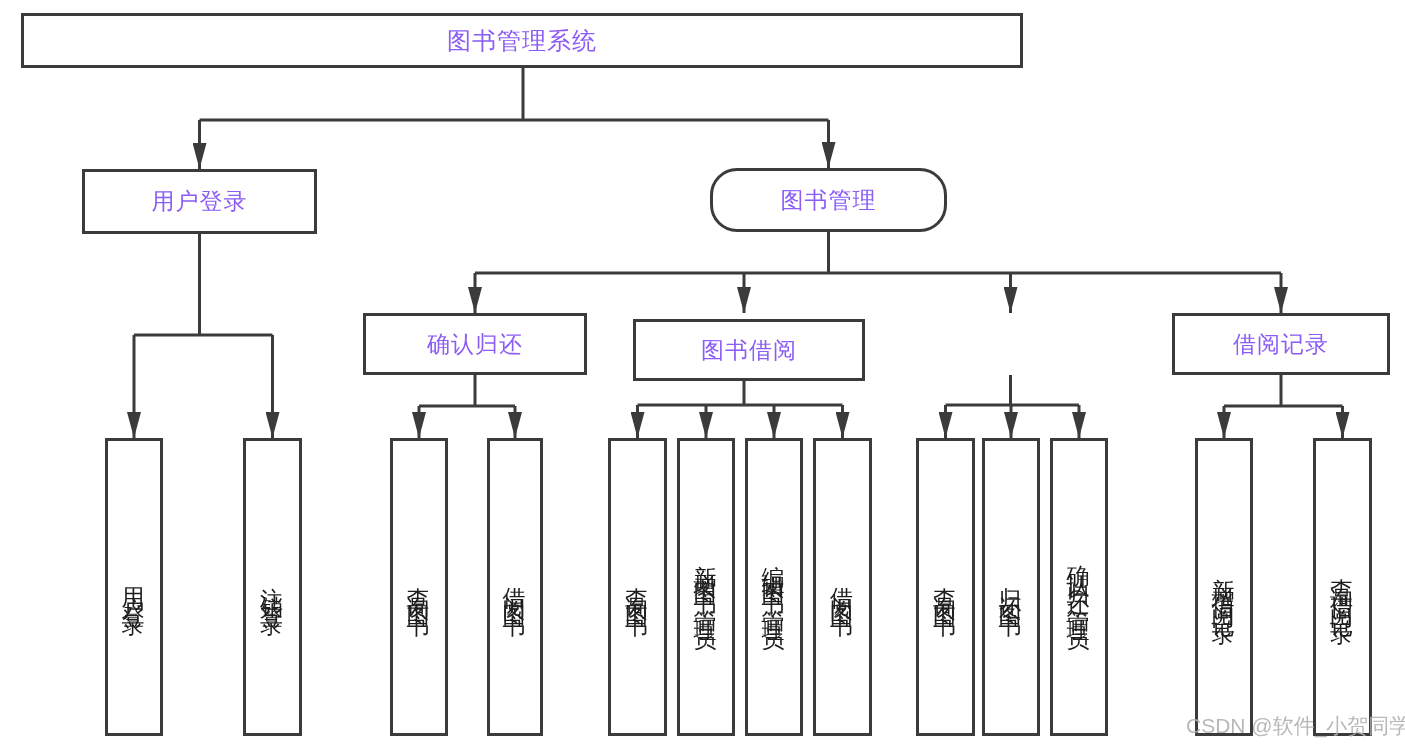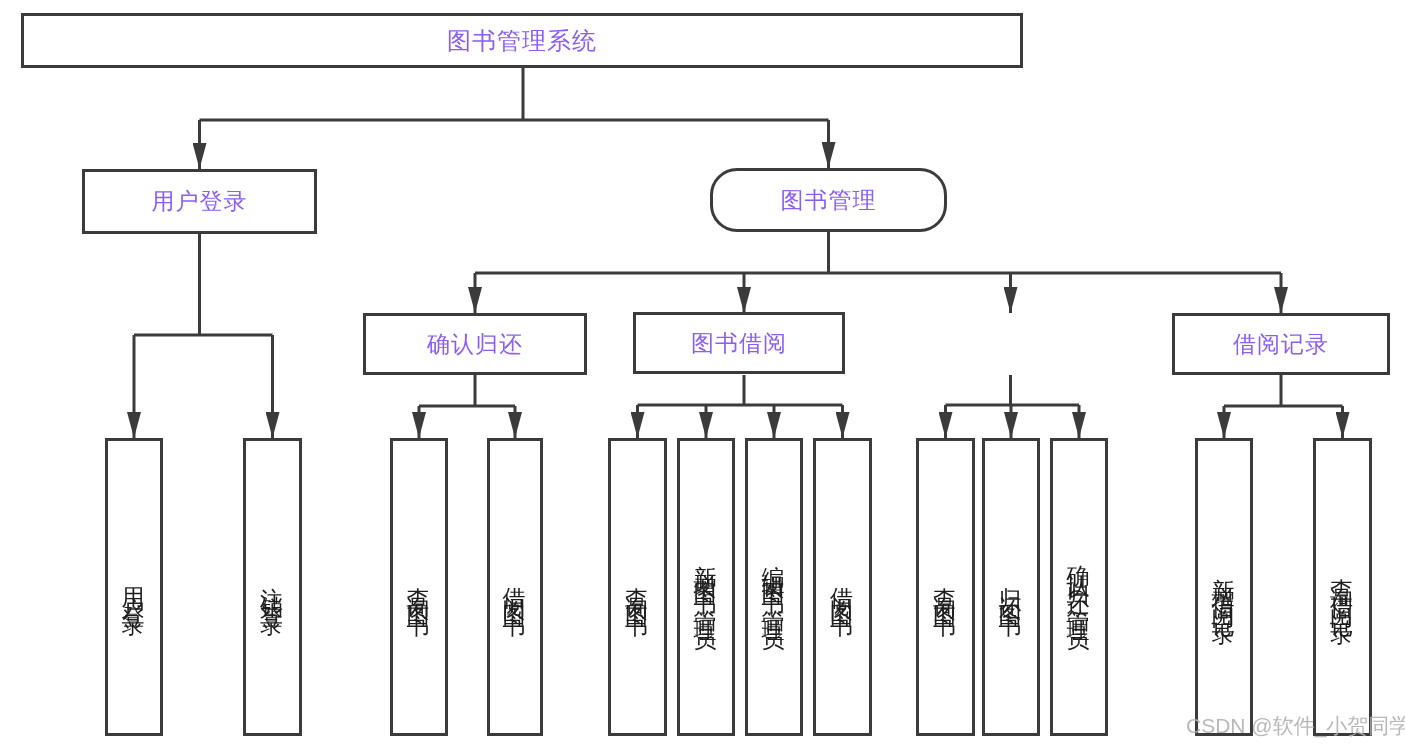--- a/index.html
+++ b/index.html
@@ -103,21 +103,21 @@
       <path d="M1342.5,406 V438" marker-end="url(#arrow)"></path>
     </g>
   </svg>
 
   <div class="hbox title" style="left:21px; top:13px; width:1002px; height:55px;">图书管理系统</div>
 
   <div class="hbox" style="left:82px; top:169px; width:235px; height:65px;">用户登录</div>
   <div class="hbox" style="left:710px; top:168px; width:237px; height:64px;border-radius:27px;">图书管理</div>
 
   <div class="hbox" style="left:363px; top:313px; width:224px; height:62px;">确认归还</div>
-  <div class="hbox" style="left:633px; top:312px; width:212px; height:62px;">图书借阅</div>
+  <div class="hbox" style="left:633px; top:319px; width:232px; height:62px;">图书借阅</div>
   <div class="hbox" style="left:1172px; top:313px; width:218px; height:62px;">借阅记录</div>
 
   <div class="vbox" style="left:105px; top:438px; width:58px; height:298px;">用户登录</div>
   <div class="vbox" style="left:243px; top:438px; width:59px; height:298px;">注销登录</div>
 
   <div class="vbox" style="left:390px; top:438px; width:58px; height:298px;">查询图书</div>
   <div class="vbox" style="left:487px; top:438px; width:56px; height:298px;">借阅图书</div>
 
   <div class="vbox" style="left:608px; top:438px; width:59px; height:298px;">查询图书</div>
   <div class="vbox" style="left:677px; top:438px; width:58px; height:298px;">新增图书（管理员）</div>

